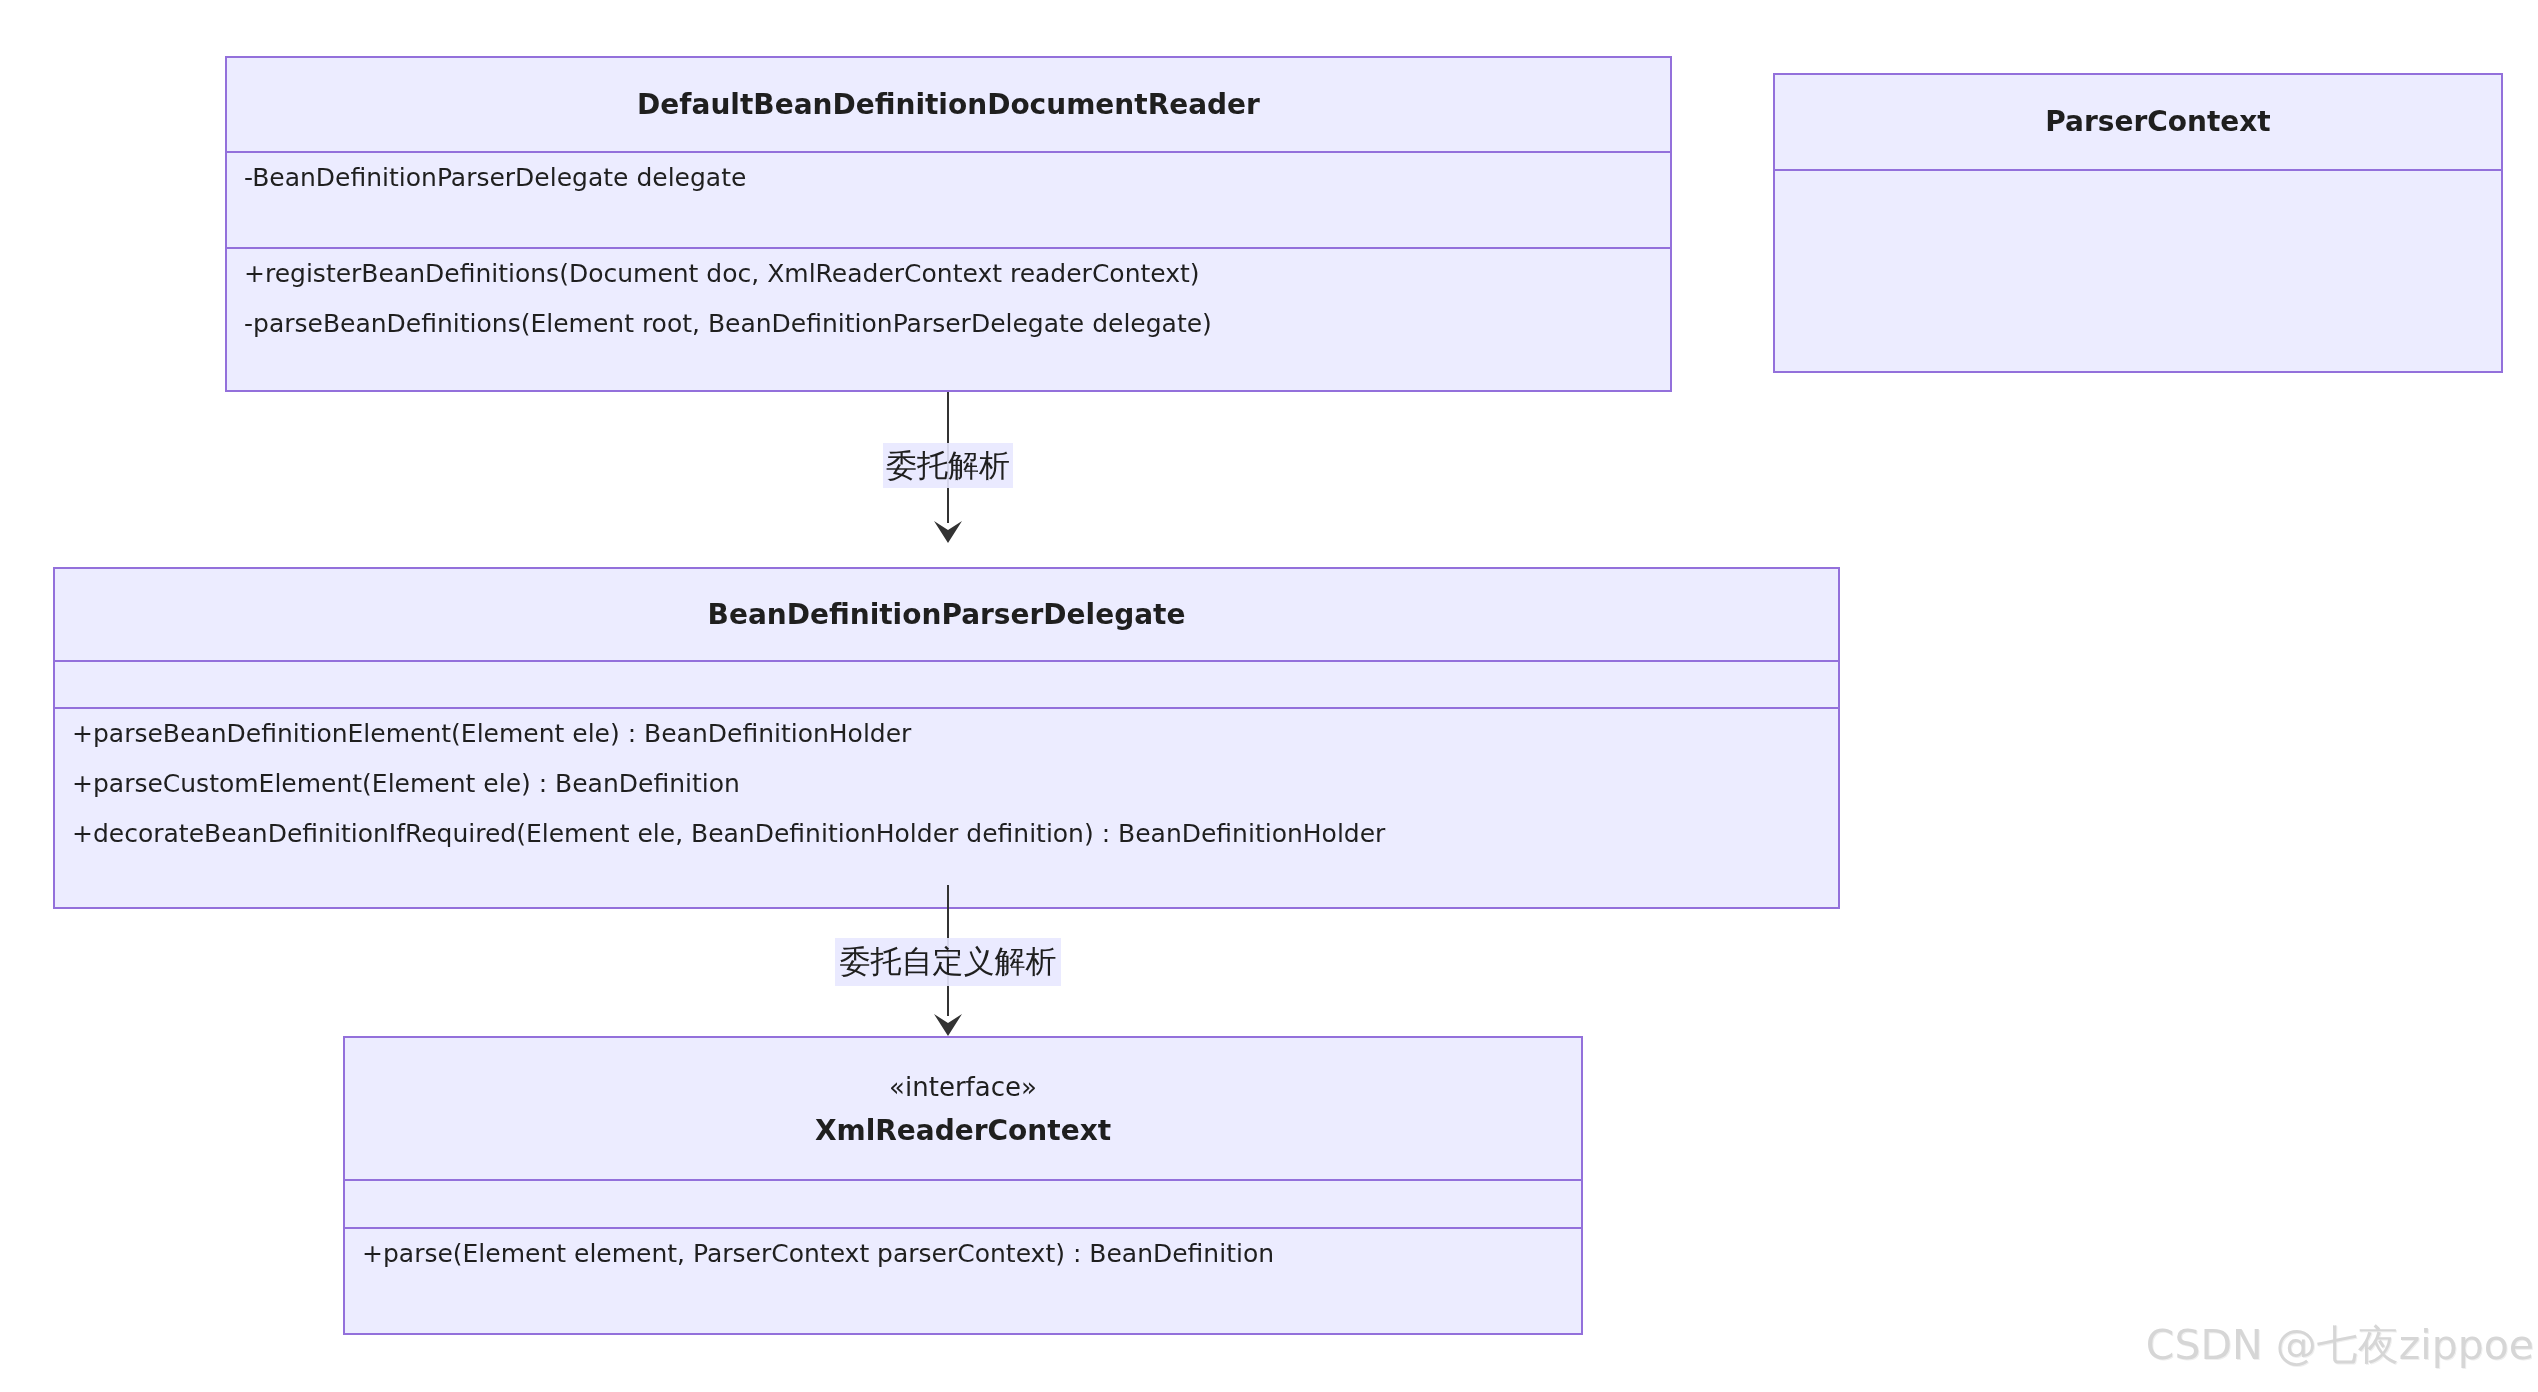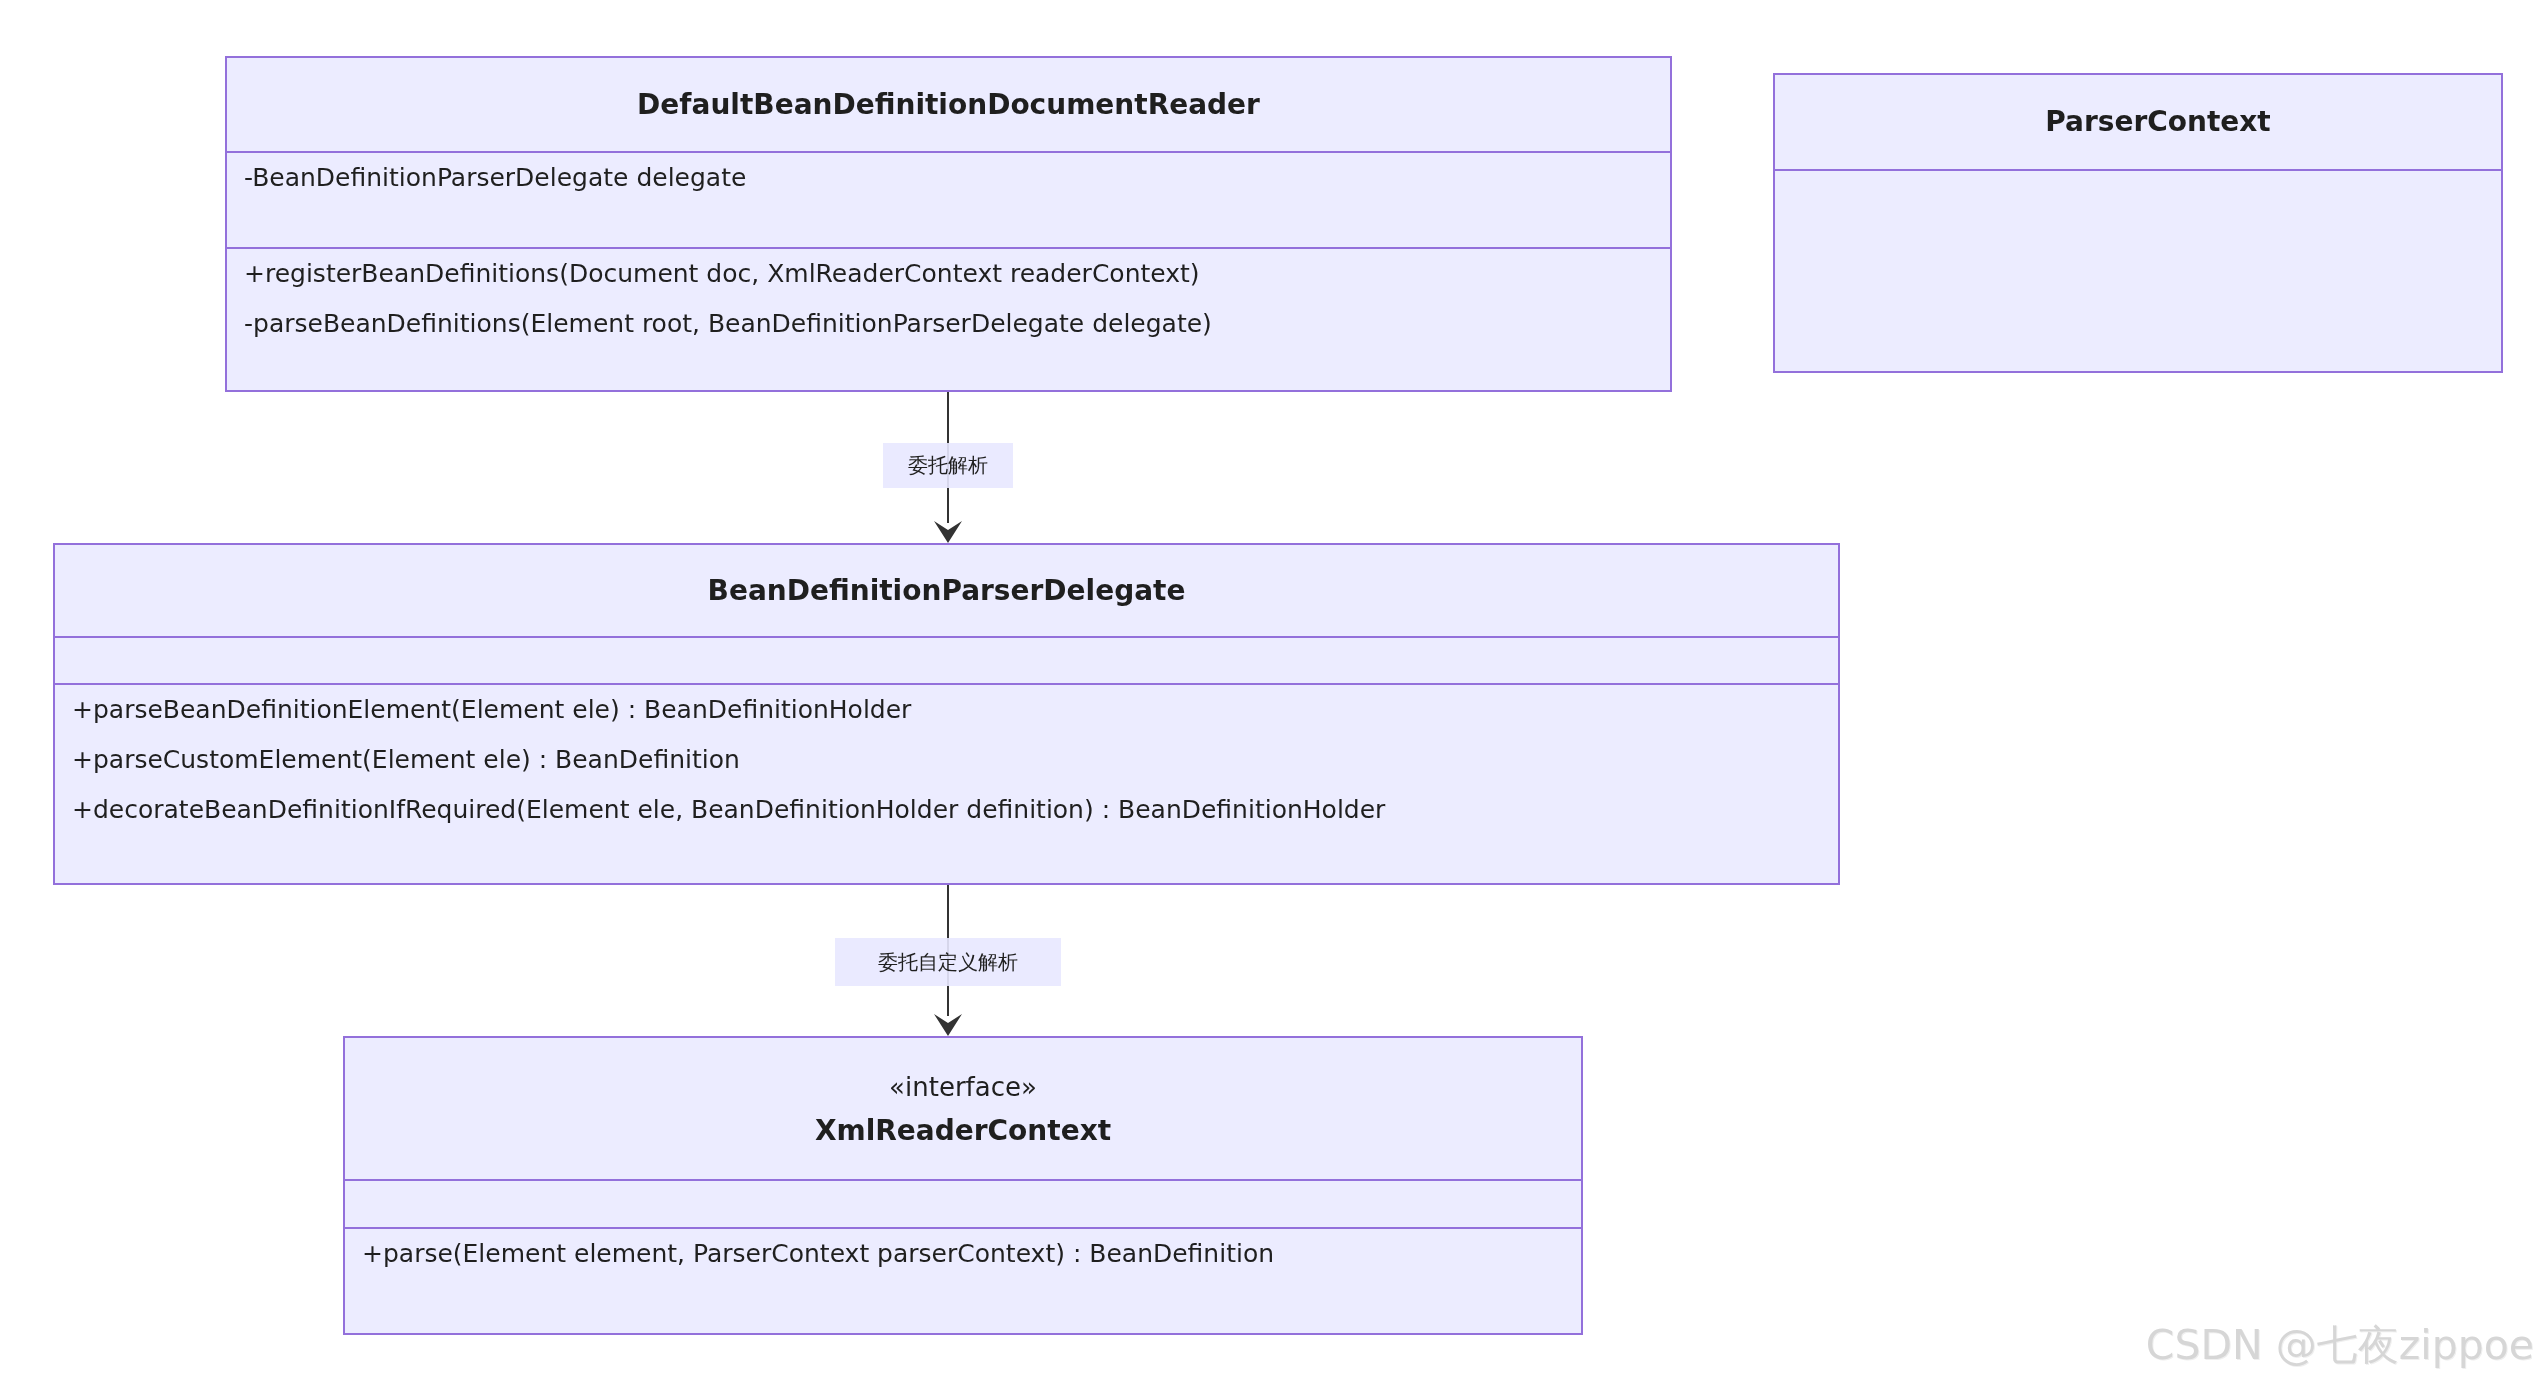--- a/index.html
+++ b/index.html
@@ -55,21 +55,21 @@
     width: 28px;
     height: 22px;
   }
   .edge-head svg { display: block; }
   .edge-label {
     position: absolute;
     display: flex;
     align-items: center;
     justify-content: center;
     background: rgba(232, 232, 255, 0.9);
-    font-size: 20px;
+    font-size: 31px;
     color: #1f1f1f;
     white-space: nowrap;
   }
 
   
   .watermark {
     position: absolute;
     top: 1318px;
     right: 4px;
     font-size: 41px;
@@ -105,21 +105,21 @@
   </div>
 
   <div class="edge-line" style="left:947px; top:392px; height:131px;"></div>
   <div class="edge-head" style="left:934px; top:521px;">
     <svg width="28" height="22" viewBox="0 0 28 22">
       <polygon points="14,22 0,0 14,9 28,0" fill="#333333"></polygon>
     </svg>
   </div>
   <div class="edge-label" style="left:883px; top:443px; width:130px; height:45px;">委托解析</div>
 
-  <div class="cbox" style="left:53px; top:543px; width:1787px; height:342px;">
+  <div class="cbox" style="left:53px; top:567px; width:1787px; height:342px;">
     <div class="row title-row" style="height:91px;">
       <div>BeanDefinitionParserDelegate</div>
     </div>
     <div class="row section" style="height:47px;"></div>
     <div class="row section methods-row">
       <div class="member-line">+parseBeanDefinitionElement(Element ele) : BeanDefinitionHolder</div>
       <div class="member-line">+parseCustomElement(Element ele) : BeanDefinition</div>
       <div class="member-line">+decorateBeanDefinitionIfRequired(Element ele, BeanDefinitionHolder definition) : BeanDefinitionHolder</div>
     </div>
   </div>

